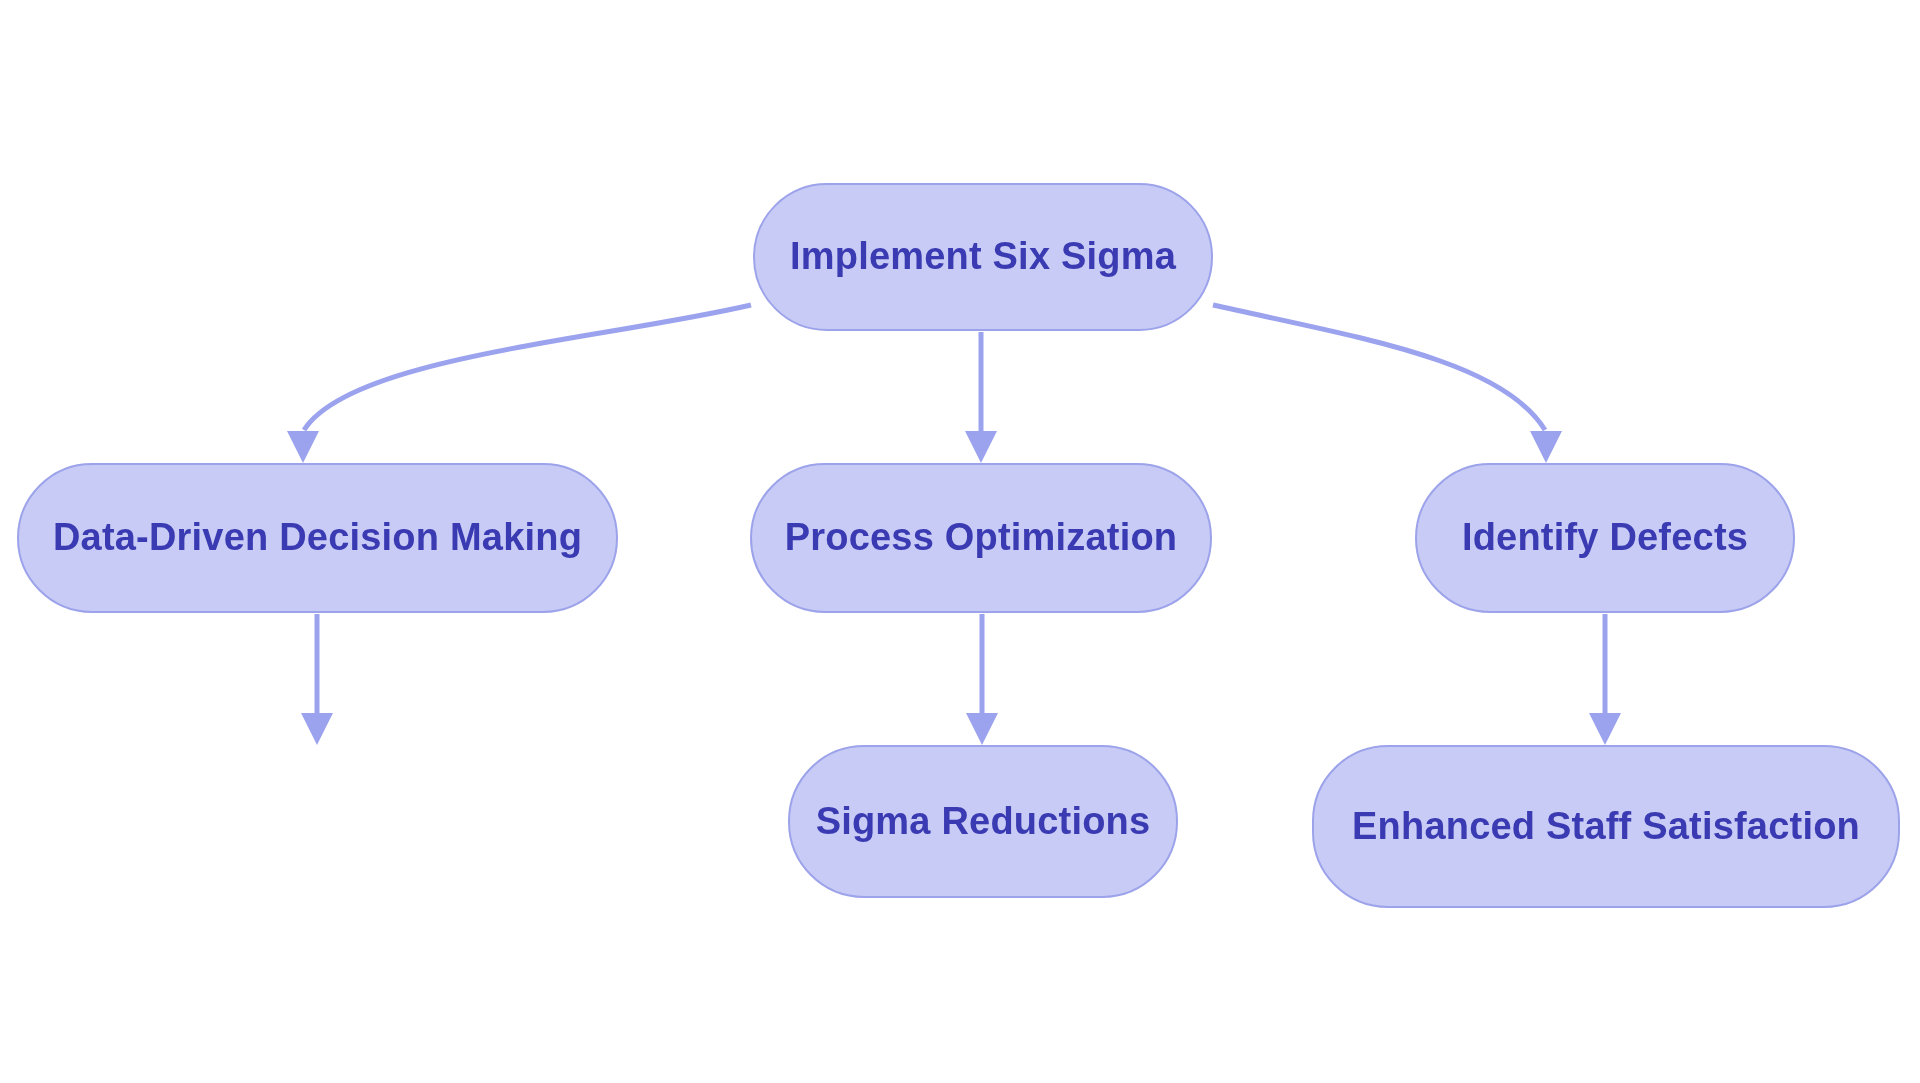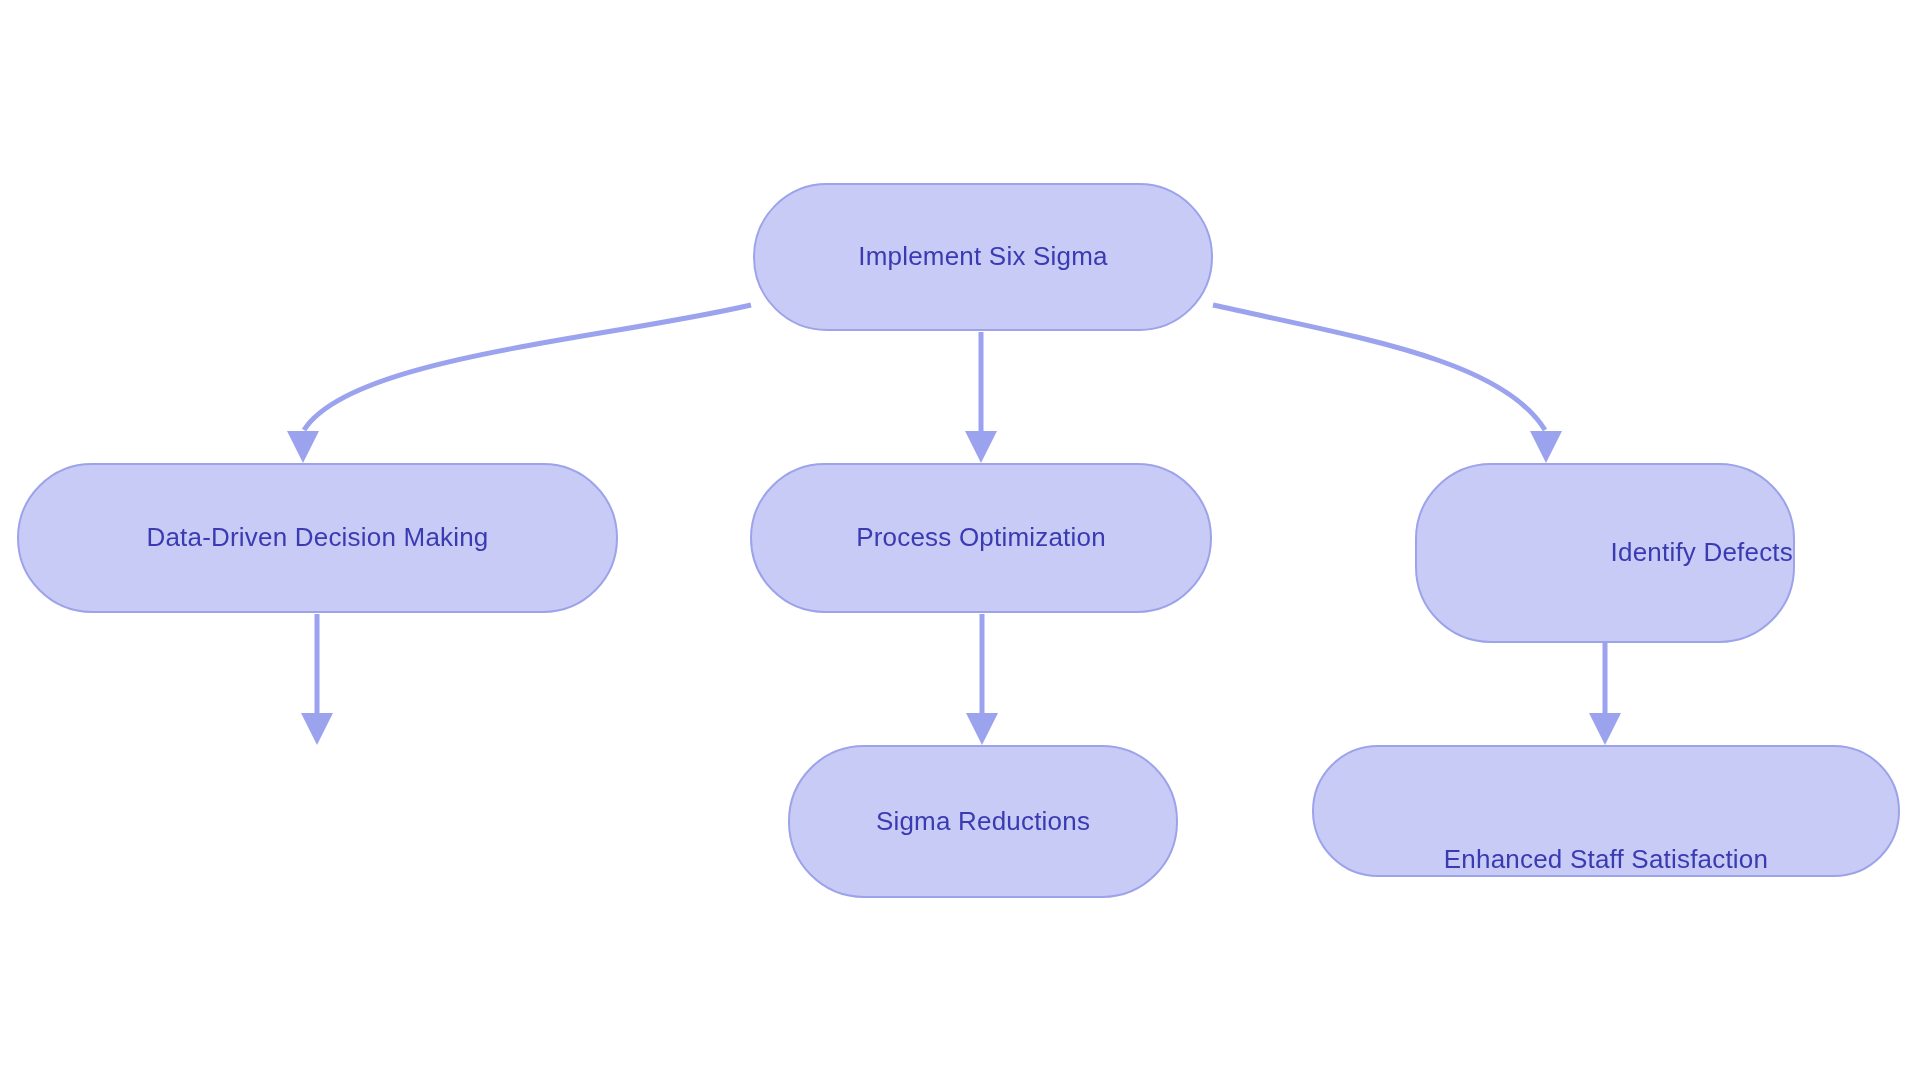--- a/index.html
+++ b/index.html
@@ -40,22 +40,22 @@
     background: var(--node-fill);
     border: 2px solid var(--node-border);
     border-radius: 76px;
     display: flex;
     align-items: center;
     justify-content: center;
     text-align: center;
   }
   .node .label {
     color: var(--node-text);
-    font-size: 26px;
-    font-weight: 400;
+    font-size: 38px;
+    font-weight: 700;
     line-height: 1.2;
     letter-spacing: 0.2px;
     white-space: nowrap;
   }
 </style>
 </head>
 <body>
 
 <div class="canvas">
 
@@ -97,26 +97,26 @@
   </div>
 
   <div class="node" style="left:17px; top:463px; width:601px; height:150px;">
     <span class="label">Data-Driven Decision Making</span>
   </div>
 
   <div class="node" style="left:750px; top:463px; width:462px; height:150px;">
     <span class="label">Process Optimization</span>
   </div>
 
-  <div class="node" style="left:1415px; top:463px; width:380px; height:180px;justify-content:flex-end;">
+  <div class="node" style="left:1415px; top:463px; width:380px; height:150px;">
     <span class="label">Identify Defects</span>
   </div>
 
 
   <div class="node" style="left:788px; top:745px; width:390px; height:153px;">
     <span class="label">Sigma Reductions</span>
   </div>
 
-  <div class="node" style="left:1312px; top:745px; width:588px; height:132px;align-items:flex-end;">
+  <div class="node" style="left:1312px; top:745px; width:588px; height:163px;">
     <span class="label">Enhanced Staff Satisfaction</span>
   </div>
 
 </div>
 
 </body></html>

